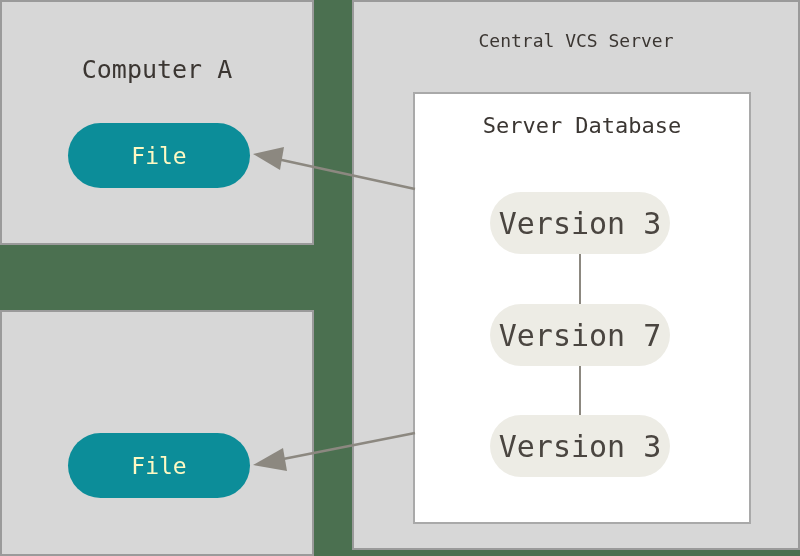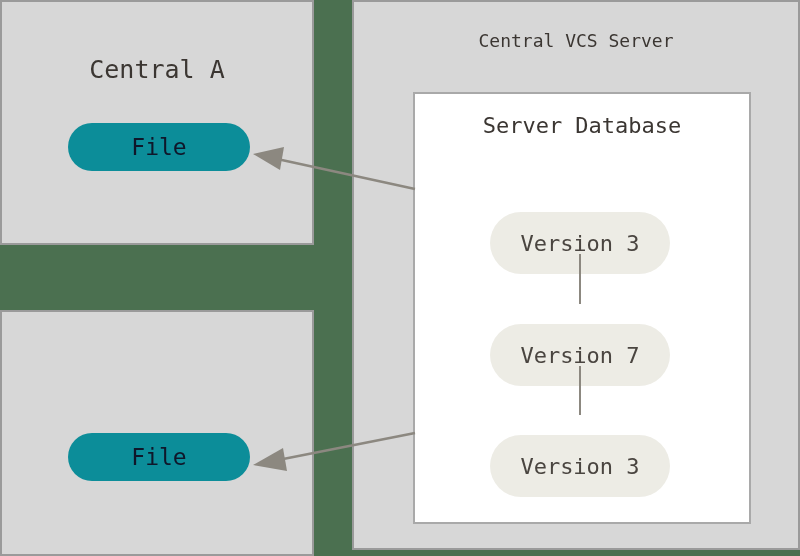--- a/index.html
+++ b/index.html
@@ -72,68 +72,67 @@
     width: 338px;
     text-align: center;
     color: #3b3632;
     font-size: 22px;
     white-space: nowrap;
     user-select: none;
   }
   .file-pill {
     position: absolute;
     width: 182px;
-    height: 48px;
+    height: 65px;
     background: #0c8d99;
     border-radius: 33px;
-    color: #0f172a;
+    color: #fef9c3;
     font-size: 23px;
     display: flex;
     align-items: center;
     justify-content: center;
     box-sizing: border-box;
     user-select: none;
   }
   #file-pill-a { left: 68px; top: 123px; }
   #file-pill-b { left: 68px; top: 433px; }
   .version-pill {
     position: absolute;
     left: 490px;
     width: 180px;
     height: 62px;
     background: #edece5;
     border-radius: 31px;
     color: #4a4540;
-    font-size: 22px;
+    font-size: 30px;
     display: flex;
     align-items: center;
     justify-content: center;
     box-sizing: border-box;
     user-select: none;
-    margin-top: 20px;
   }
   #version-pill-3 { top: 192px; }
   #version-pill-2 { top: 304px; }
   #version-pill-1 { top: 415px; }
   #wires {
     position: absolute;
     left: 0;
     top: 0;
     width: 800px;
     height: 556px;
     pointer-events: none;
   }
 </style>
 </head>
 <body>
 
 <div id="canvas">
 
   <div class="panel" id="computer-a-panel">
-    <div class="panel-title" id="computer-a-title">Central A</div>
+    <div class="panel-title" id="computer-a-title">Computer A</div>
   </div>
   <div class="file-pill" id="file-pill-a">File</div>
 
   <div class="panel" id="computer-b-panel">
     
   </div>
   <div class="file-pill" id="file-pill-b">File</div>
 
   <div class="panel" id="server-panel">
     <div class="panel-title" id="server-title">Central VCS Server</div>

